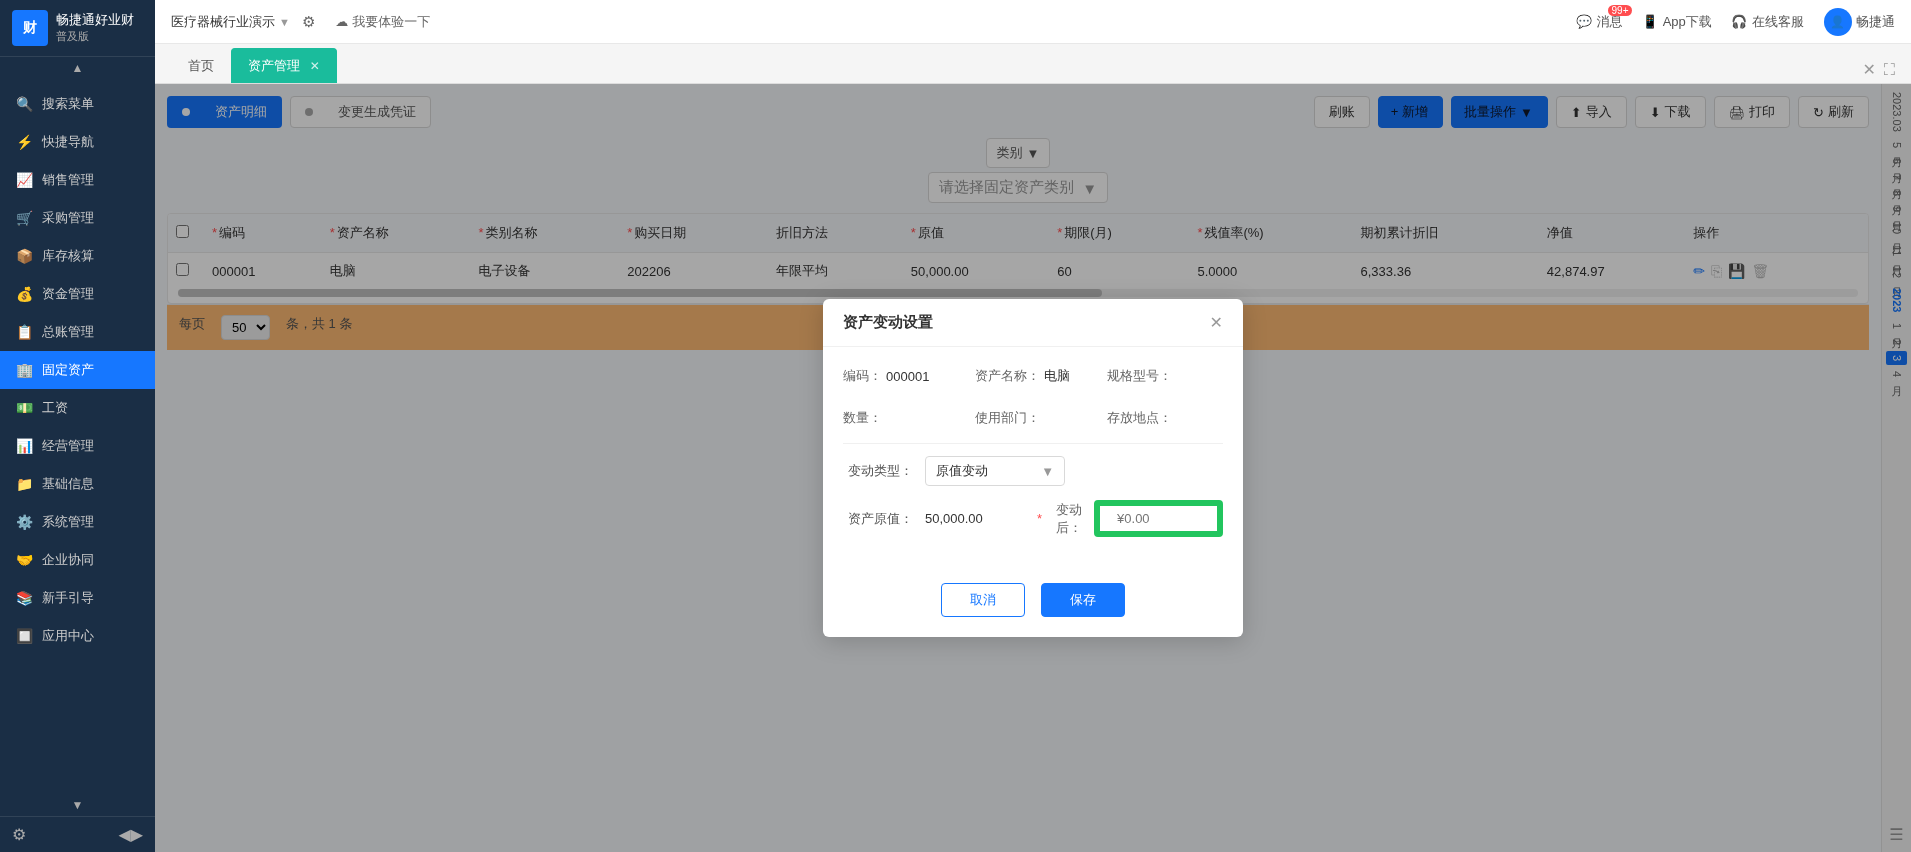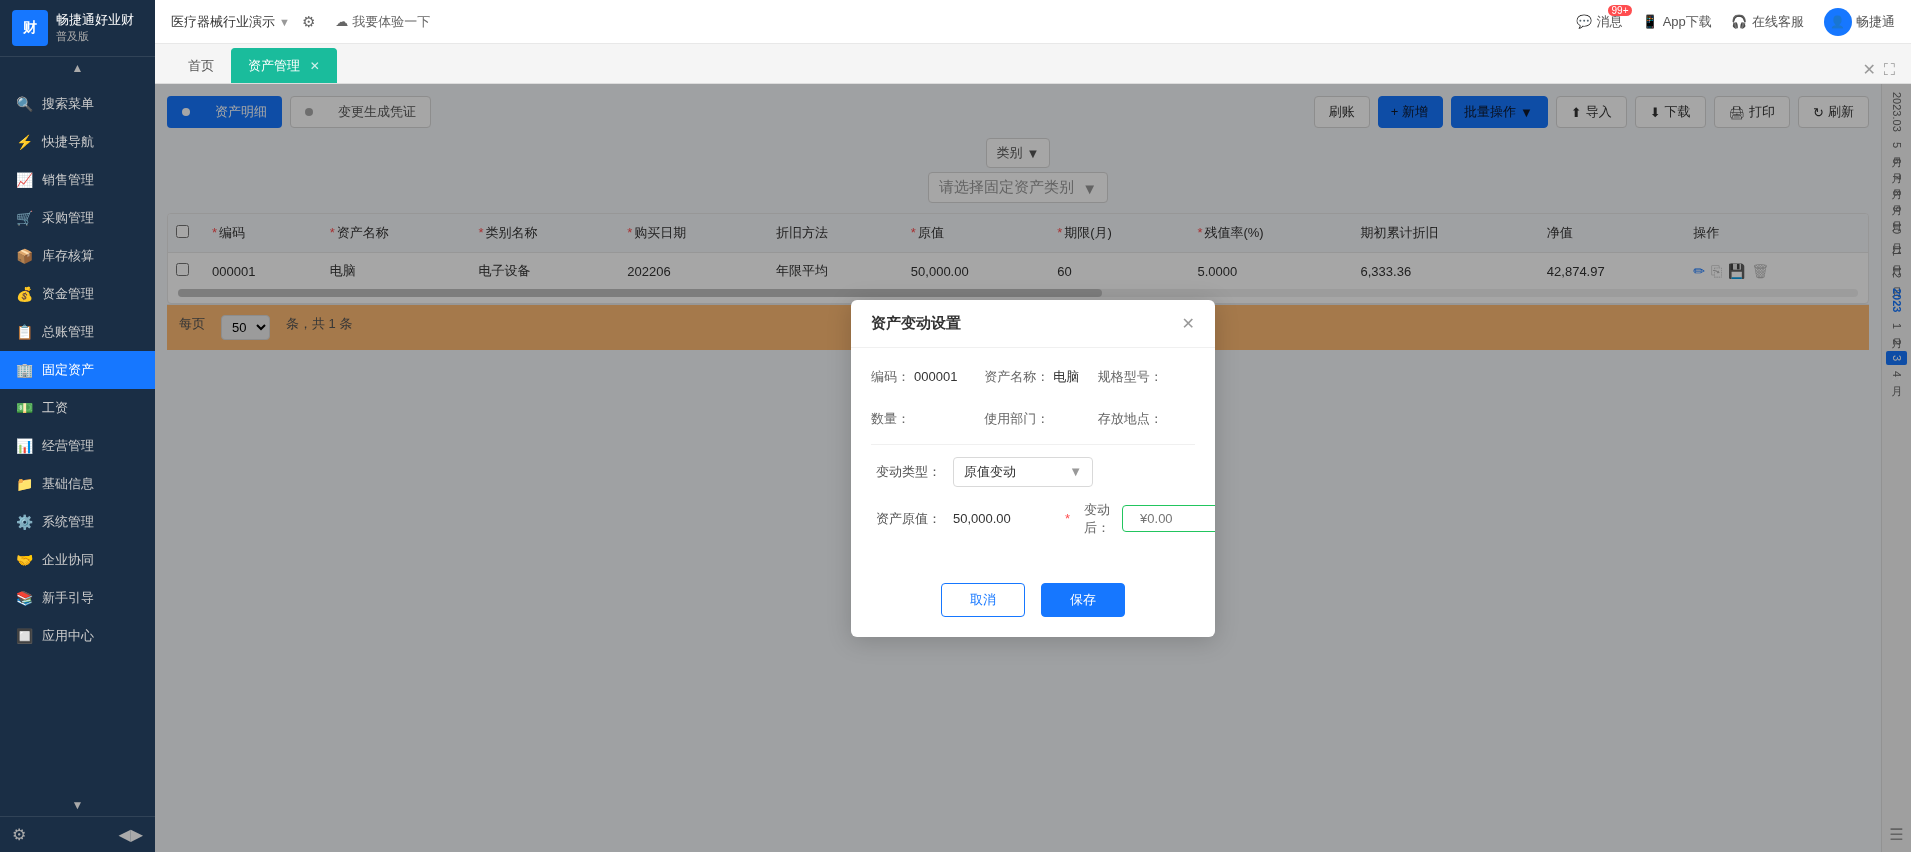--- a/index.html
+++ b/index.html
@@ -77,35 +77,35 @@
     .action-icon.gray { color: #bbb; }
 
     
     .pagination { display: flex; gap: 16px; padding: 10px 12px; background: #fdba74; border-top: 1px solid #e8e8e8; font-size: 13px; color: #555; }
     .page-select { padding: 3px 6px; border: 1px solid #d9d9d9; border-radius: 4px; font-size: 13px; }
 
     
     .overlay { position: absolute; top: 0; left: 0; right: 0; bottom: 0; background: rgba(0,0,0,0.35); z-index: 100; display: flex; align-items: center; justify-content: center; }
 
     
-    .dialog { background: #fff; border-radius: 6px; box-shadow: 0 4px 24px rgba(0,0,0,0.18); width: 364px; padding: 0; overflow: hidden; }
+    .dialog { background: #fff; border-radius: 6px; box-shadow: 0 4px 24px rgba(0,0,0,0.18); width: 420px; padding: 0; overflow: hidden; }
     .dialog-header { display: flex; align-items: center; justify-content: space-between; padding: 14px 20px; border-bottom: 1px solid #f0f0f0; }
     .dialog-title { font-size: 15px; color: #333; font-weight: 600; }
     .dialog-close { cursor: pointer; color: #999; font-size: 16px; }
     .dialog-body { padding: 20px; }
     .dialog-info-grid { display: grid; grid-template-columns: 1fr 1fr 1fr; gap: 24px 16px; margin-bottom: 16px; }
     .dialog-info-item { display: flex; align-items: center; gap: 4px; font-size: 13px; }
     .dialog-info-label { color: #666; white-space: nowrap; }
     .dialog-info-value { color: #333; }
     .dialog-divider { height: 1px; background: #f0f0f0; margin: 12px 0; }
     .dialog-form-row { display: flex; align-items: center; gap: 12px; margin-bottom: 14px; }
     .form-label { font-size: 13px; color: #555; white-space: nowrap; min-width: 70px; text-align: right; }
     .form-select { display: flex; align-items: center; gap: 6px; border: 1px solid #d9d9d9; border-radius: 4px; padding: 5px 10px; font-size: 13px; color: #333; cursor: pointer; min-width: 140px; background: #fff; }
     .form-select .arrow { margin-left: auto; color: #999; }
-    .form-input { border: 1px solid #22c55e; border-radius: 4px; padding: 5px 17px; font-size: 13px; color: #999; min-width: 140px; background: #fff; }
+    .form-input { border: 6px solid #22c55e; border-radius: 4px; padding: 5px 17px; font-size: 13px; color: #999; min-width: 140px; background: #fff; }
     .dialog-footer { display: flex; justify-content: center; gap: 16px; padding: 12px 20px 20px; }
     .btn-cancel { padding: 2px 28px; border: 1px solid #1677ff; border-radius: 4px; color: #1677ff; background: #fff; font-size: 13px; cursor: pointer; }
     .btn-save { padding: 7px 28px; border: 1px solid #1677ff; border-radius: 4px; color: #fff; background: #1677ff; font-size: 13px; cursor: pointer; }
     .scroll-area { height: 8px; background: #f0f0f0; border-radius: 4px; margin: 0 10px; position: relative; margin-bottom: 6px; }
     .scroll-thumb { height: 8px; background: #c0c0c0; border-radius: 4px; width: 55%; }
   </style>
 </head>
 <body>
 
 <div class="sidebar">

